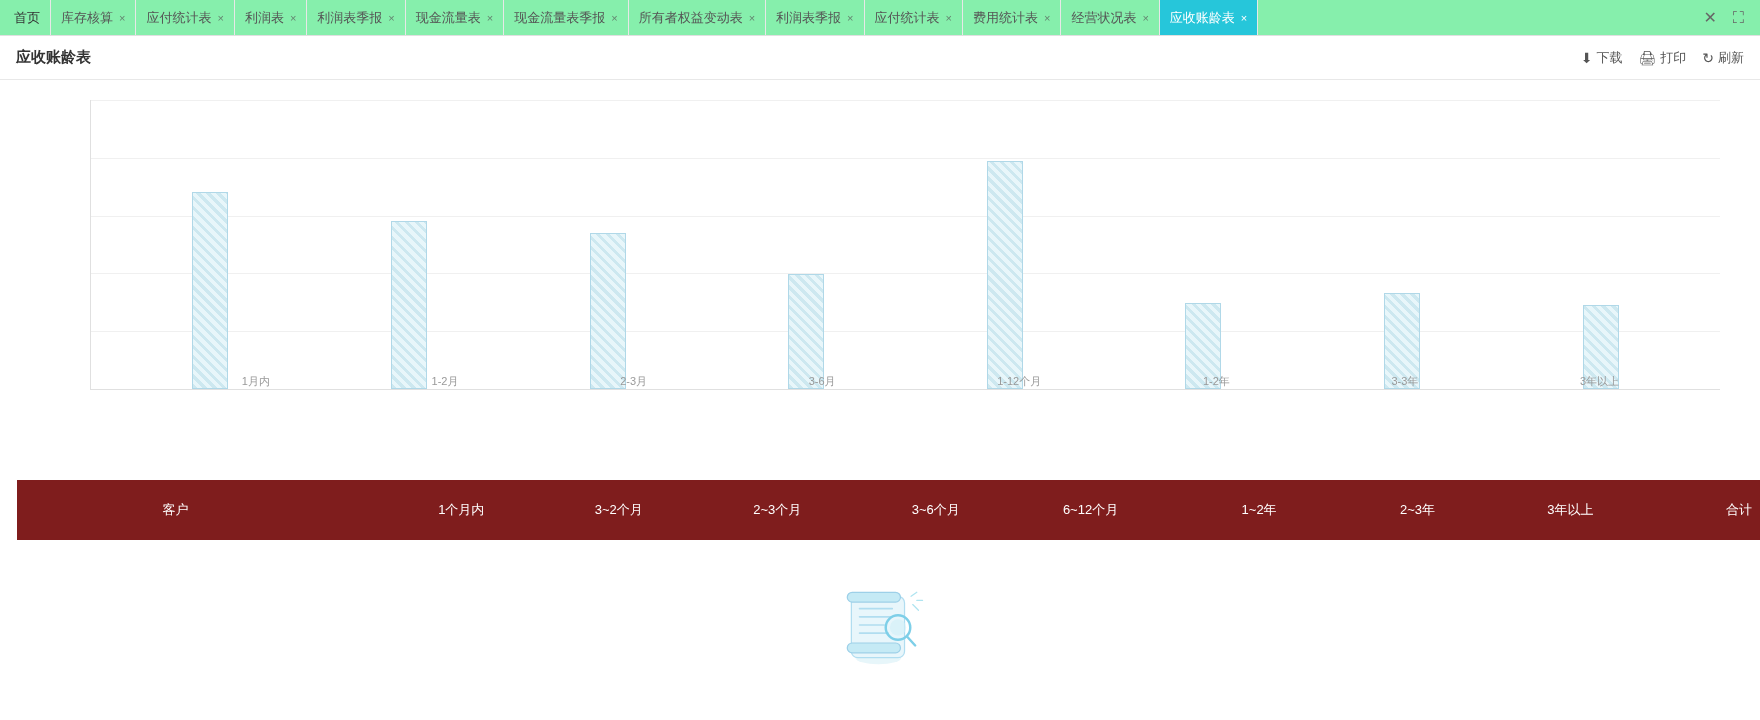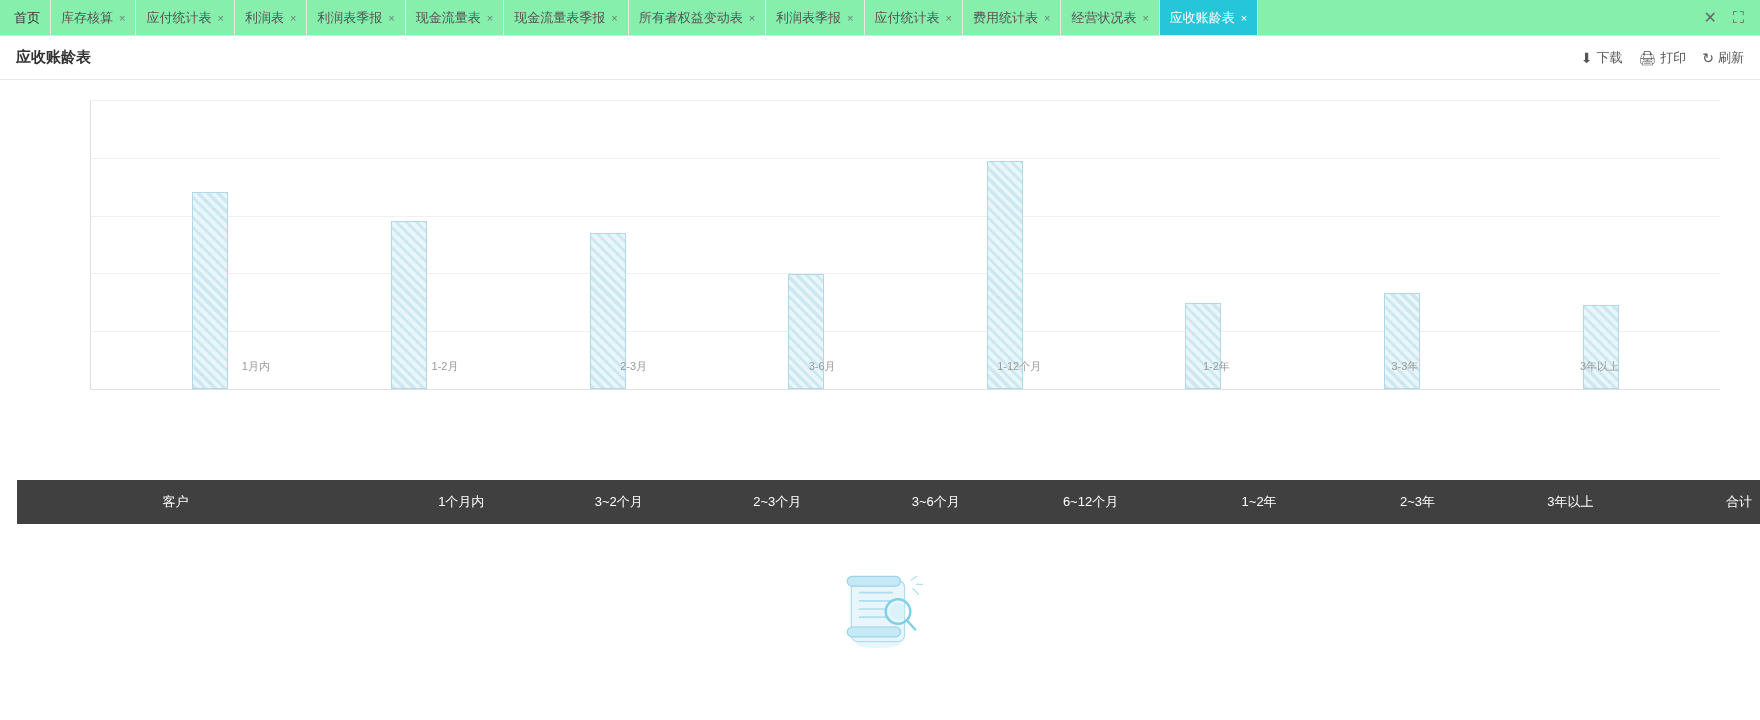--- a/index.html
+++ b/index.html
@@ -177,40 +177,40 @@
         #e8f6fa 7px
       );
       border: 1px solid #b0d8e8;
       min-height: 2px;
     }
 
     .x-labels {
       position: absolute;
       left: 50px;
       right: 0;
-      bottom: 8px;
+      bottom: 0;
       height: 30px;
       display: flex;
       justify-content: space-around;
-      align-items: center;
+      align-items: flex-end;
       padding: 0 20px;
     }
     .x-label {
       font-size: 11px;
       color: #999;
       text-align: center;
     }
 
     
     .table-header {
       display: grid;
       grid-template-columns: 2fr 1fr 1fr 1fr 1fr 1fr 1fr 1fr 1fr 1fr;
-      background: #404040;
+      background: #7f1d1d;
       color: #fff;
-      height: 44px;
+      height: 60px;
       align-items: center;
       margin-left: 17px;
     }
     .table-header-cell {
       text-align: right;
       font-size: 13px;
       padding: 0 8px;
     }
     .table-header-cell:first-child {
       text-align: center;

